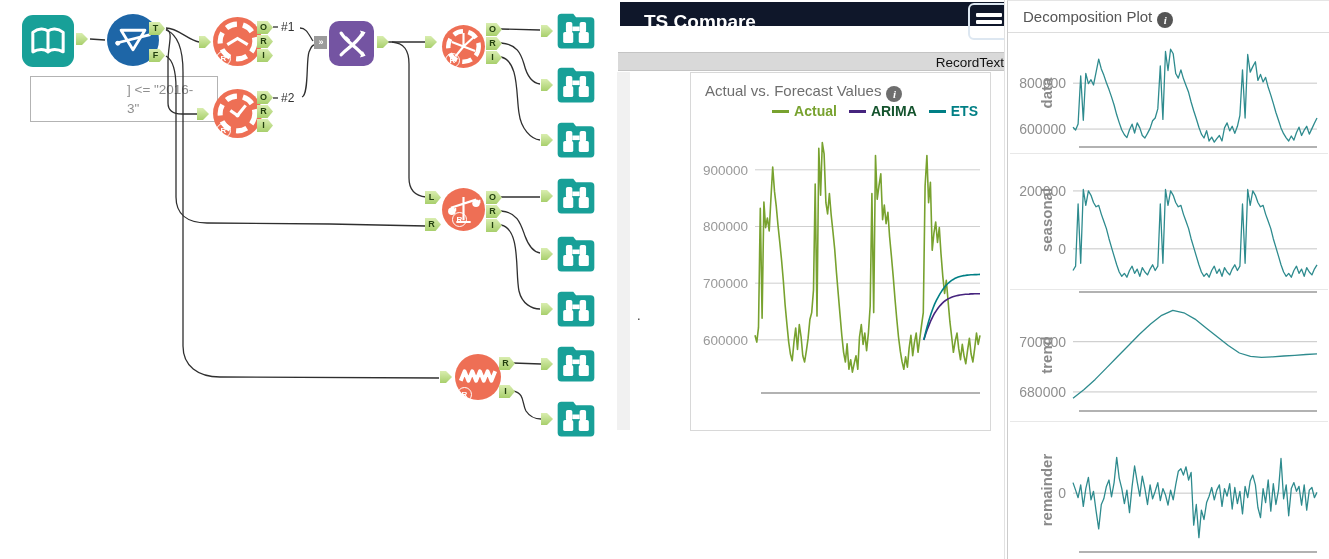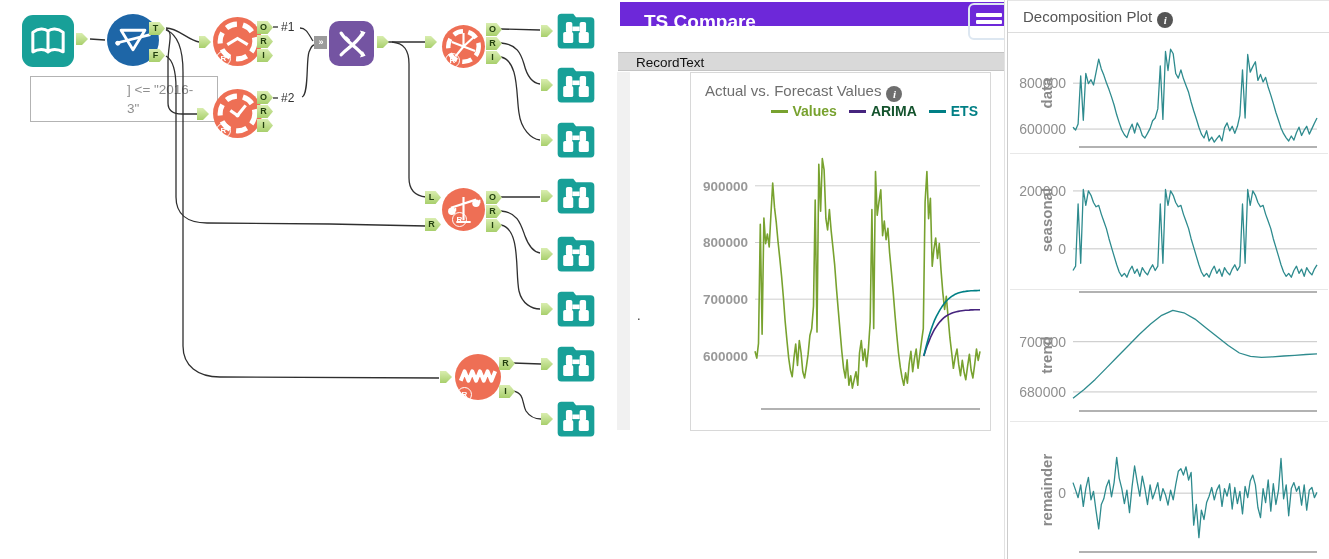--- a/index.html
+++ b/index.html
@@ -24,41 +24,41 @@
   .wire-label{position:absolute;z-index:5;font:400 12px/1 "Liberation Sans",sans-serif;color:#333;}
   .ann-box{position:absolute;left:30px;top:76px;width:186px;height:44px;border:1px solid #b3b3b3;
            background:#fff;z-index:1;color:#8f8f8f;font:400 13.5px/1.45 "Liberation Sans",sans-serif;}
   .ann-box div{position:absolute;left:96px;}
   .tooltip{position:absolute;left:2px;top:72px;width:130px;z-index:8;background:#fff;
            border:1px solid #9d9d9d;padding:4px 5px;color:#4a4a4a;
            font:700 13.5px/1.32 "Liberation Sans",sans-serif;}
   
   #panel-compare{position:absolute;left:616px;top:0;width:388px;height:559px;background:#fff;
                  border-right:1px solid #e2e2e2;overflow:hidden;}
-  #tsc-header{position:absolute;left:4px;top:2px;right:0;height:24px;background:#6d28d9;}
+  #tsc-header{position:absolute;left:4px;top:2px;right:0;height:24px;background:#0f172a;}
   #tsc-title{position:absolute;left:24px;top:9px;color:#fff;font-size:19px;font-weight:700;}
   #tsc-menu{position:absolute;right:-6px;top:1px;width:42px;height:37px;border:2px solid #dde7f1;
             border-radius:6px;box-sizing:border-box;padding:5px 6px;}
   #tsc-menu .bar{height:4px;background:#fff;margin:3px 0;border-radius:1px;}
   #record-bar{position:absolute;left:2px;top:52px;right:0;height:19px;background:#d9d9d9;
               border-top:1px solid #c4c4c4;border-bottom:1px solid #c4c4c4;
-              color:#111;font-size:13.5px;line-height:19px;padding-left:18px;box-sizing:border-box;}
+              color:#111;font-size:13.5px;line-height:19px;padding-left:5px;box-sizing:border-box;text-align:right;}
   #record-row1{position:absolute;left:5px;top:73px;font-size:12px;color:#333;}
   #stray-dot{position:absolute;left:21px;top:308px;font-size:13px;color:#333;}
   #gray-strip{position:absolute;left:1px;top:72px;width:13px;height:358px;background:#f1f1f1;}
   #chart-card{position:absolute;left:74px;top:72px;width:301px;height:359px;background:#fff;
               border:1px solid #d8d8d8;box-sizing:border-box;}
   #cc-title{position:absolute;left:14px;top:9px;font-size:15px;color:#6e6e6e;}
   .info{display:inline-block;width:16px;height:16px;border-radius:50%;background:#6e6e6e;
         color:#fff;font:italic 700 11px/16px "Liberation Serif",serif;text-align:center;
         vertical-align:-2px;margin-left:5px;}
   #cc-legend{position:absolute;right:12px;top:30px;display:flex;gap:12px;font-size:14px;font-weight:700;}
   .leg{display:flex;align-items:center;gap:5px;}
   .sw{display:inline-block;width:17px;height:3px;}
-  #cc-plot{position:absolute;left:2px;top:48px;width:295px;height:309px;font-weight:bold;}
+  #cc-plot{position:absolute;left:2px;top:32px;width:295px;height:309px;}
   
   #panel-decomp{position:absolute;left:1007px;top:0;width:322px;height:559px;background:#fff;
                 border-left:1px solid #ccc;border-top:1px solid #e5e5e5;box-sizing:border-box;text-decoration:underline;}
   #dec-title{position:absolute;left:15px;top:7px;font-size:15px;color:#555;}
   #dec-title-rule{position:absolute;left:0;top:31px;width:322px;border-bottom:1px solid #ddd;}
   .dec-chart{position:absolute;left:5px;width:314px;}
   .dec-sep{position:absolute;left:2px;width:318px;border-bottom:1px solid #e8e8e8;}
   .ylab{position:absolute;z-index:3;width:110px;height:16px;text-align:center;
         transform:rotate(-90deg);color:#8a8a8a;font-size:15px;font-weight:700;}
 </style>
@@ -310,21 +310,21 @@
     <div id="gray-strip"></div>
     <div id="stray-dot">.</div>
 
     <div id="chart-card">
       <div id="cc-title">
         <span>Actual vs. Forecast Values</span><span class="info">i</span>
       </div>
       <div id="cc-legend">
         <span class="leg" style="color: rgb(120, 162, 47);">
             <span class="sw" style="background: rgb(120, 162, 47);"></span>
-            <span>Values</span>
+            <span>Actual</span>
           </span>
         <span class="leg" style="color: #14532d;">
             <span class="sw" style="background: rgb(70, 36, 126);"></span>
             <span>ARIMA</span>
           </span>
         <span class="leg" style="color: rgb(0, 127, 133);">
             <span class="sw" style="background: rgb(0, 127, 133);"></span>
             <span>ETS</span>
           </span>
       </div>

